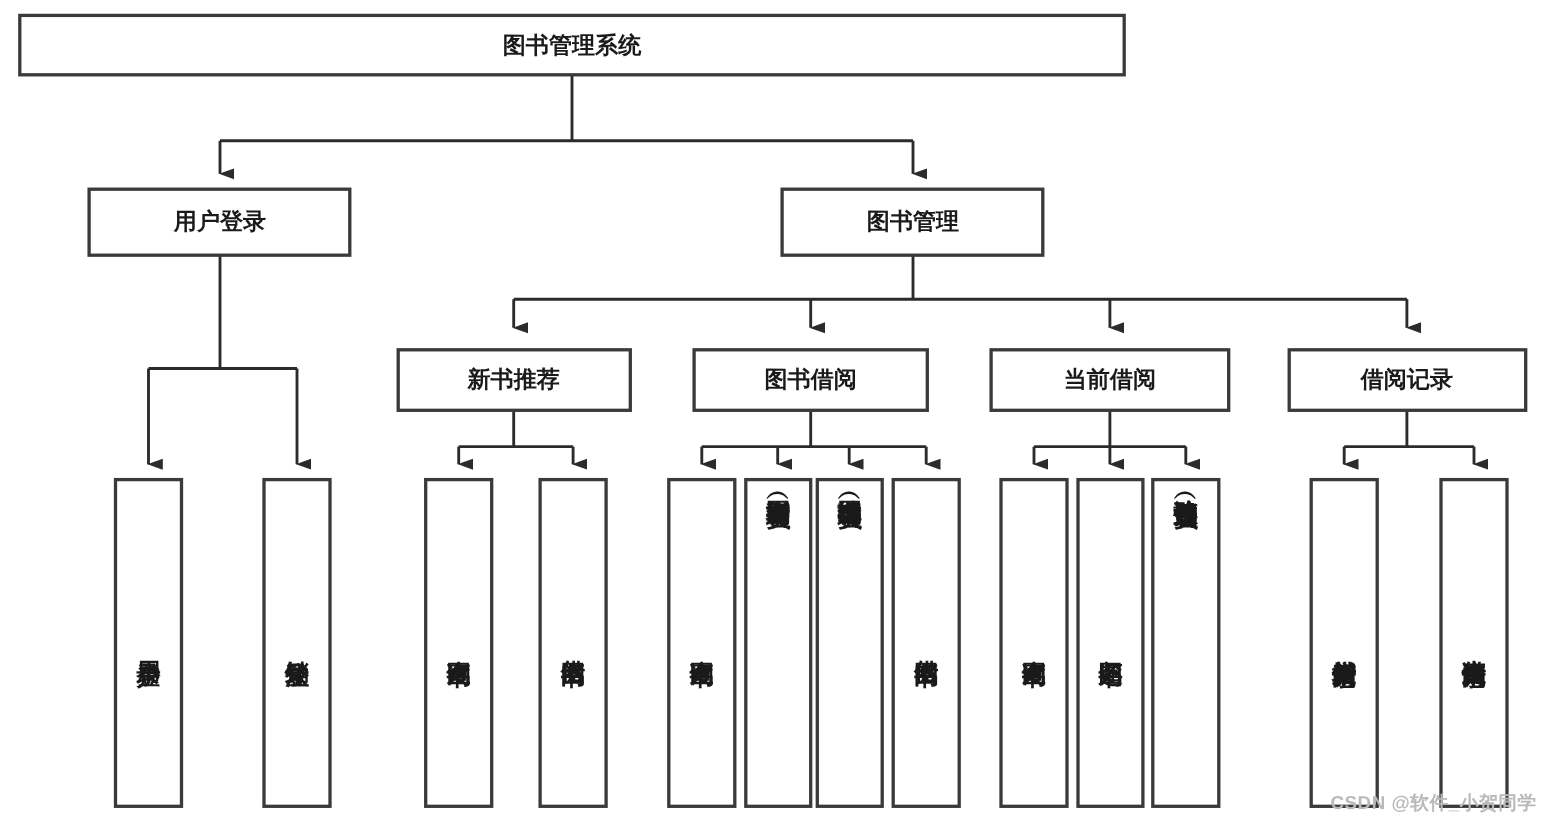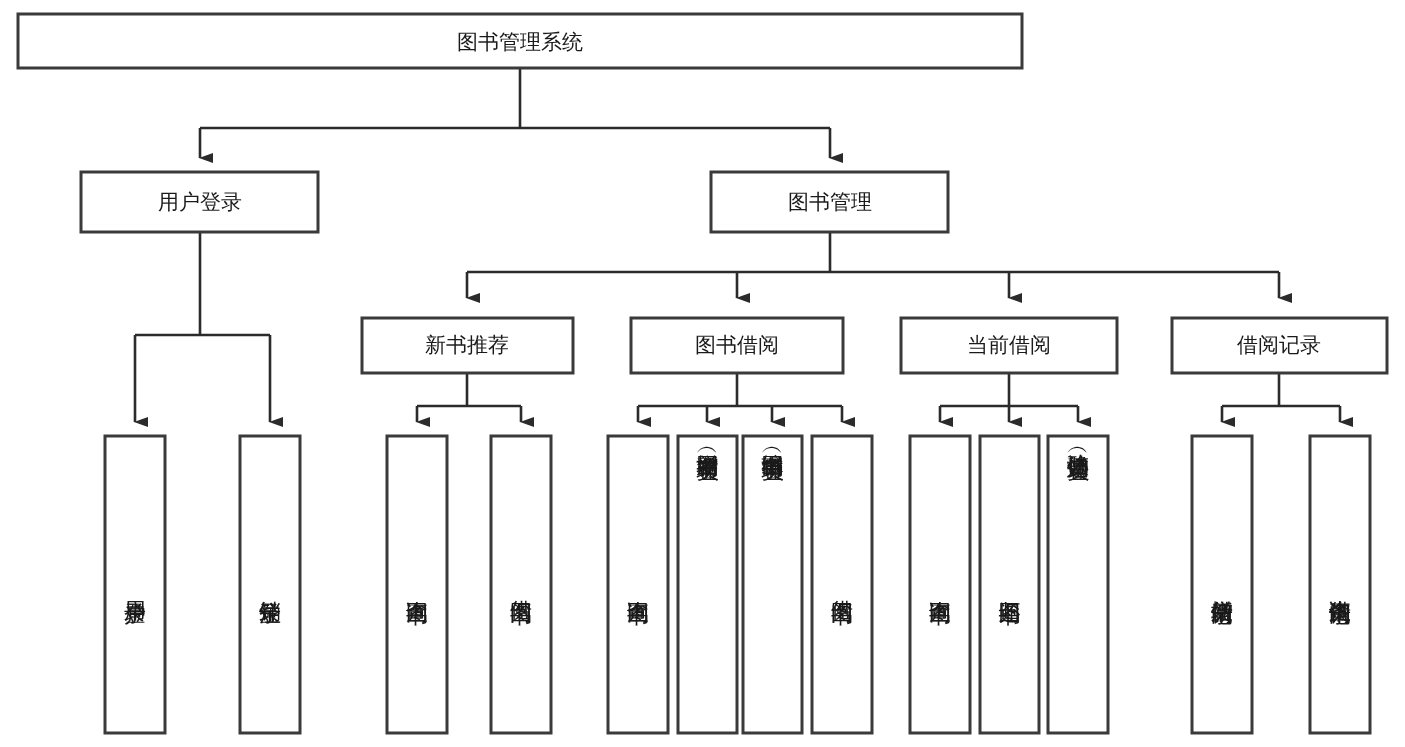--- a/index.html
+++ b/index.html
@@ -1,20 +1,20 @@
 <!DOCTYPE html>
 <html><head>
 <meta charset="utf-8">
 <style>
   html,body{margin:0;padding:0;background:#ffffff;}
   body{
     font-family:"Liberation Sans","DejaVu Sans",sans-serif;
     width:1405px;height:747px;overflow:hidden;
   }
-  #stage{position:relative;width:1405px;height:747px;background:#ffffff;}
+  #stage{position:relative;width:1405px;height:747px;background:#ffffff;font-weight:bold;}
   svg#diagram{position:absolute;top:0;left:0;width:1405px;height:747px;display:block;}
   .box-rect{fill:#ffffff;stroke:#3a3a3a;stroke-width:3;}
   .conn{stroke:#2b2b2b;stroke-width:2.6;fill:none;stroke-linecap:butt;}
   .arrow-head{fill:#2b2b2b;stroke:none;}
   .lbl{
     font-family:"Liberation Sans","DejaVu Sans",sans-serif;
     fill:#1a1a1a;font-size:21px;
   }
   .lbl-h{text-anchor:middle;dominant-baseline:middle;}
   .vtext{
@@ -192,13 +192,14 @@
     <span class="vtext">确认归还（管理员）</span>
   </div>
 
   <div class="vbox-label" style="left:1192px;top:436px;width:60px;height:297px;">
     <span class="vtext">新增借阅记录</span>
   </div>
   <div class="vbox-label" style="left:1310px;top:436px;width:60px;height:297px;">
     <span class="vtext">查询借阅记录</span>
   </div>
 
+  <div class="watermark">CSDN @软件_小贺同学</div>
 </div>
 
 </body></html>

